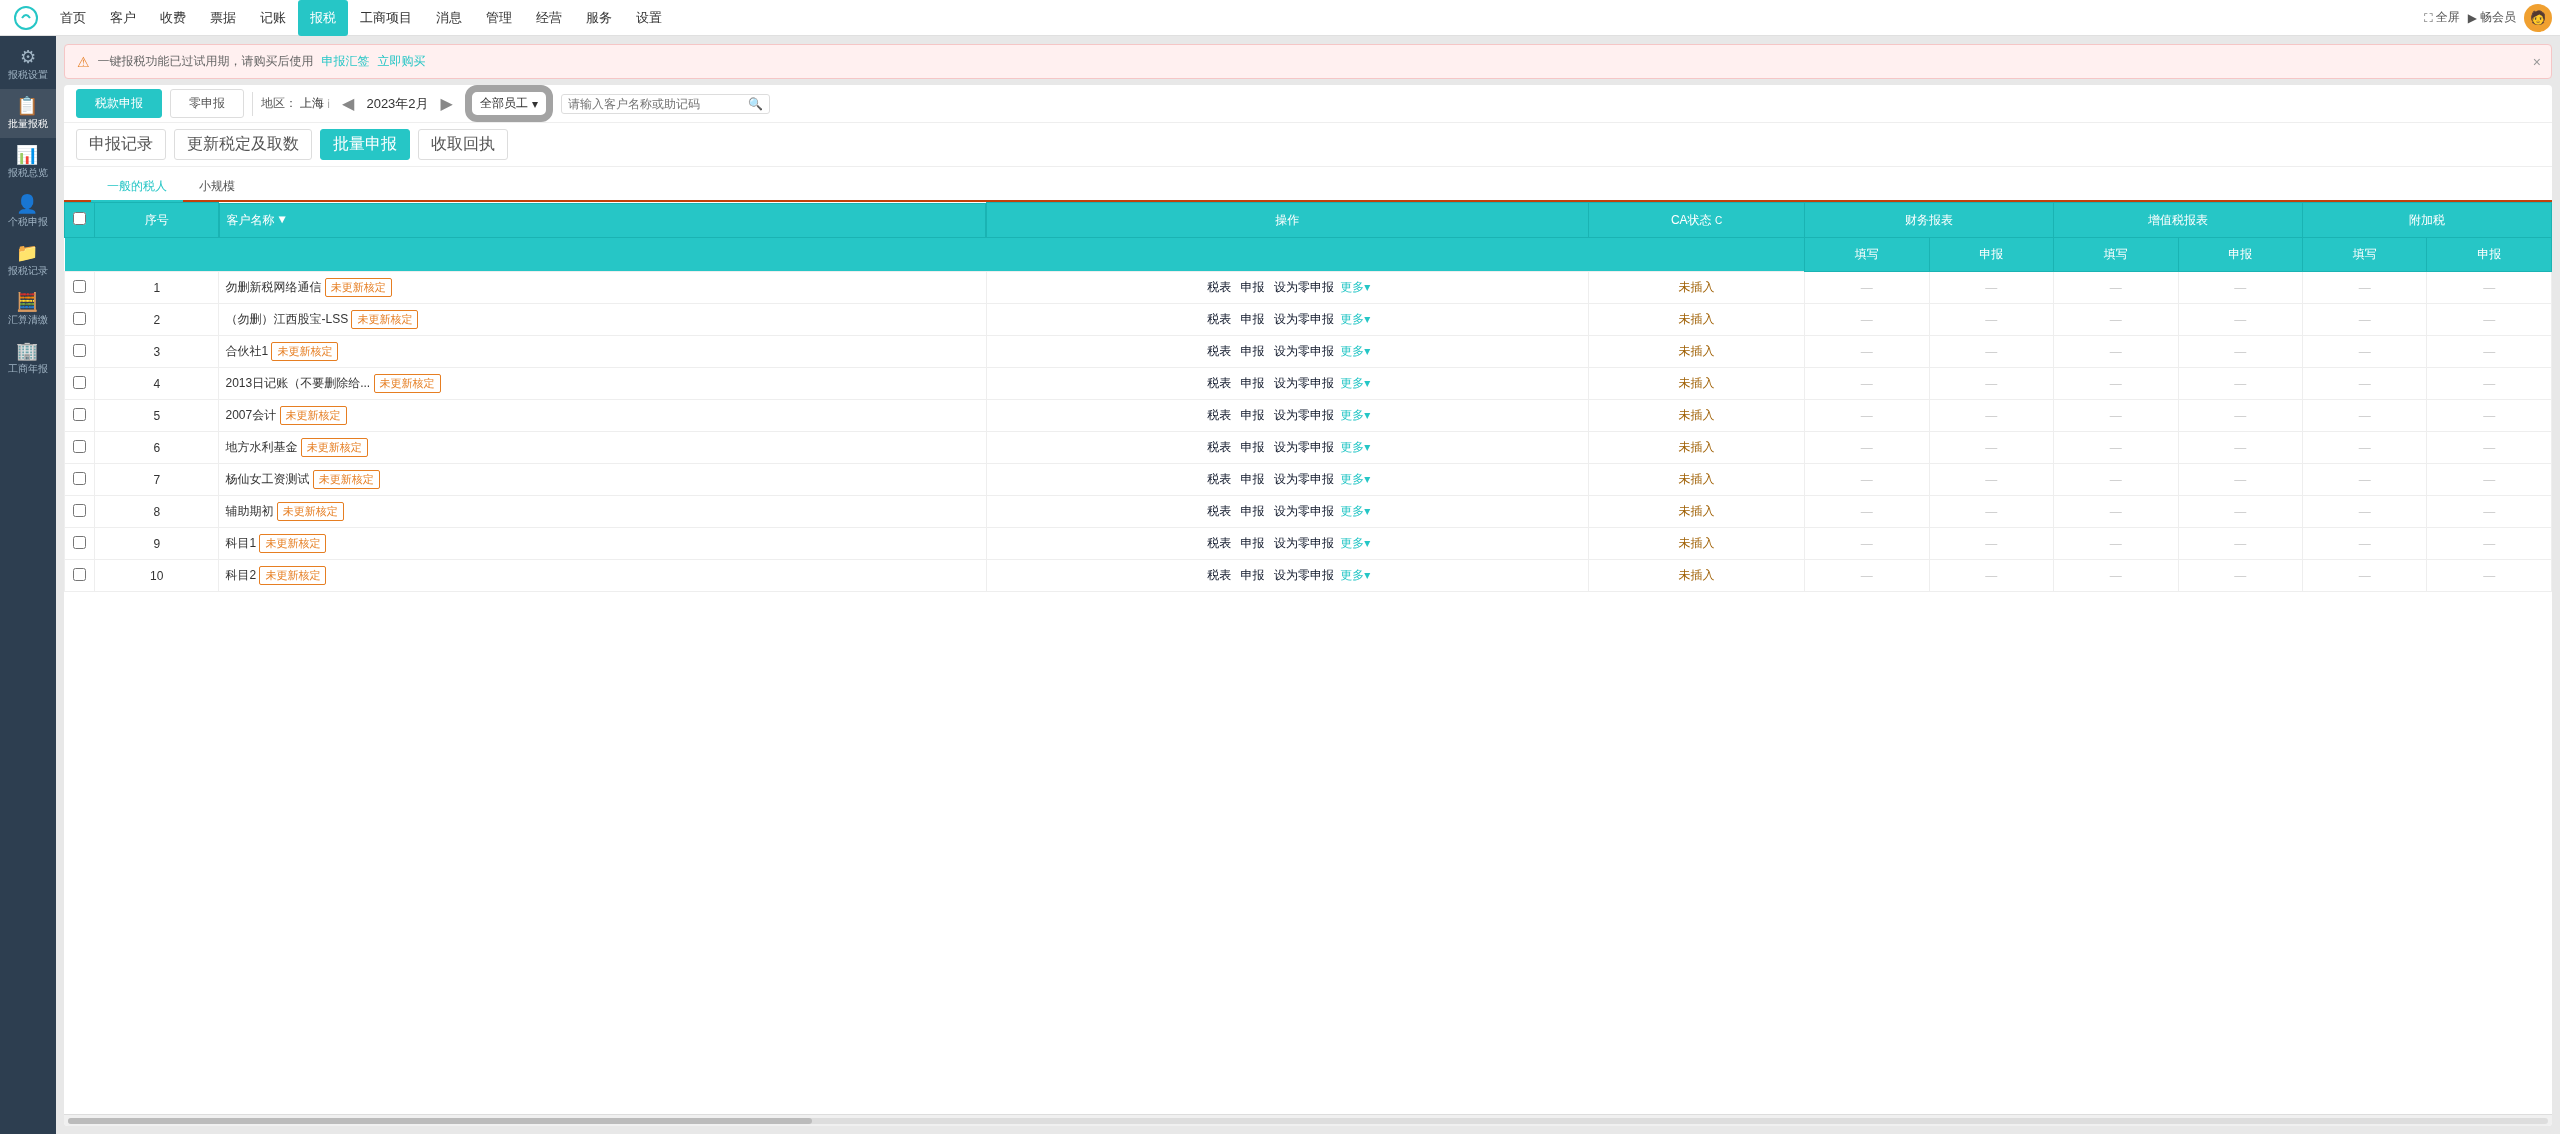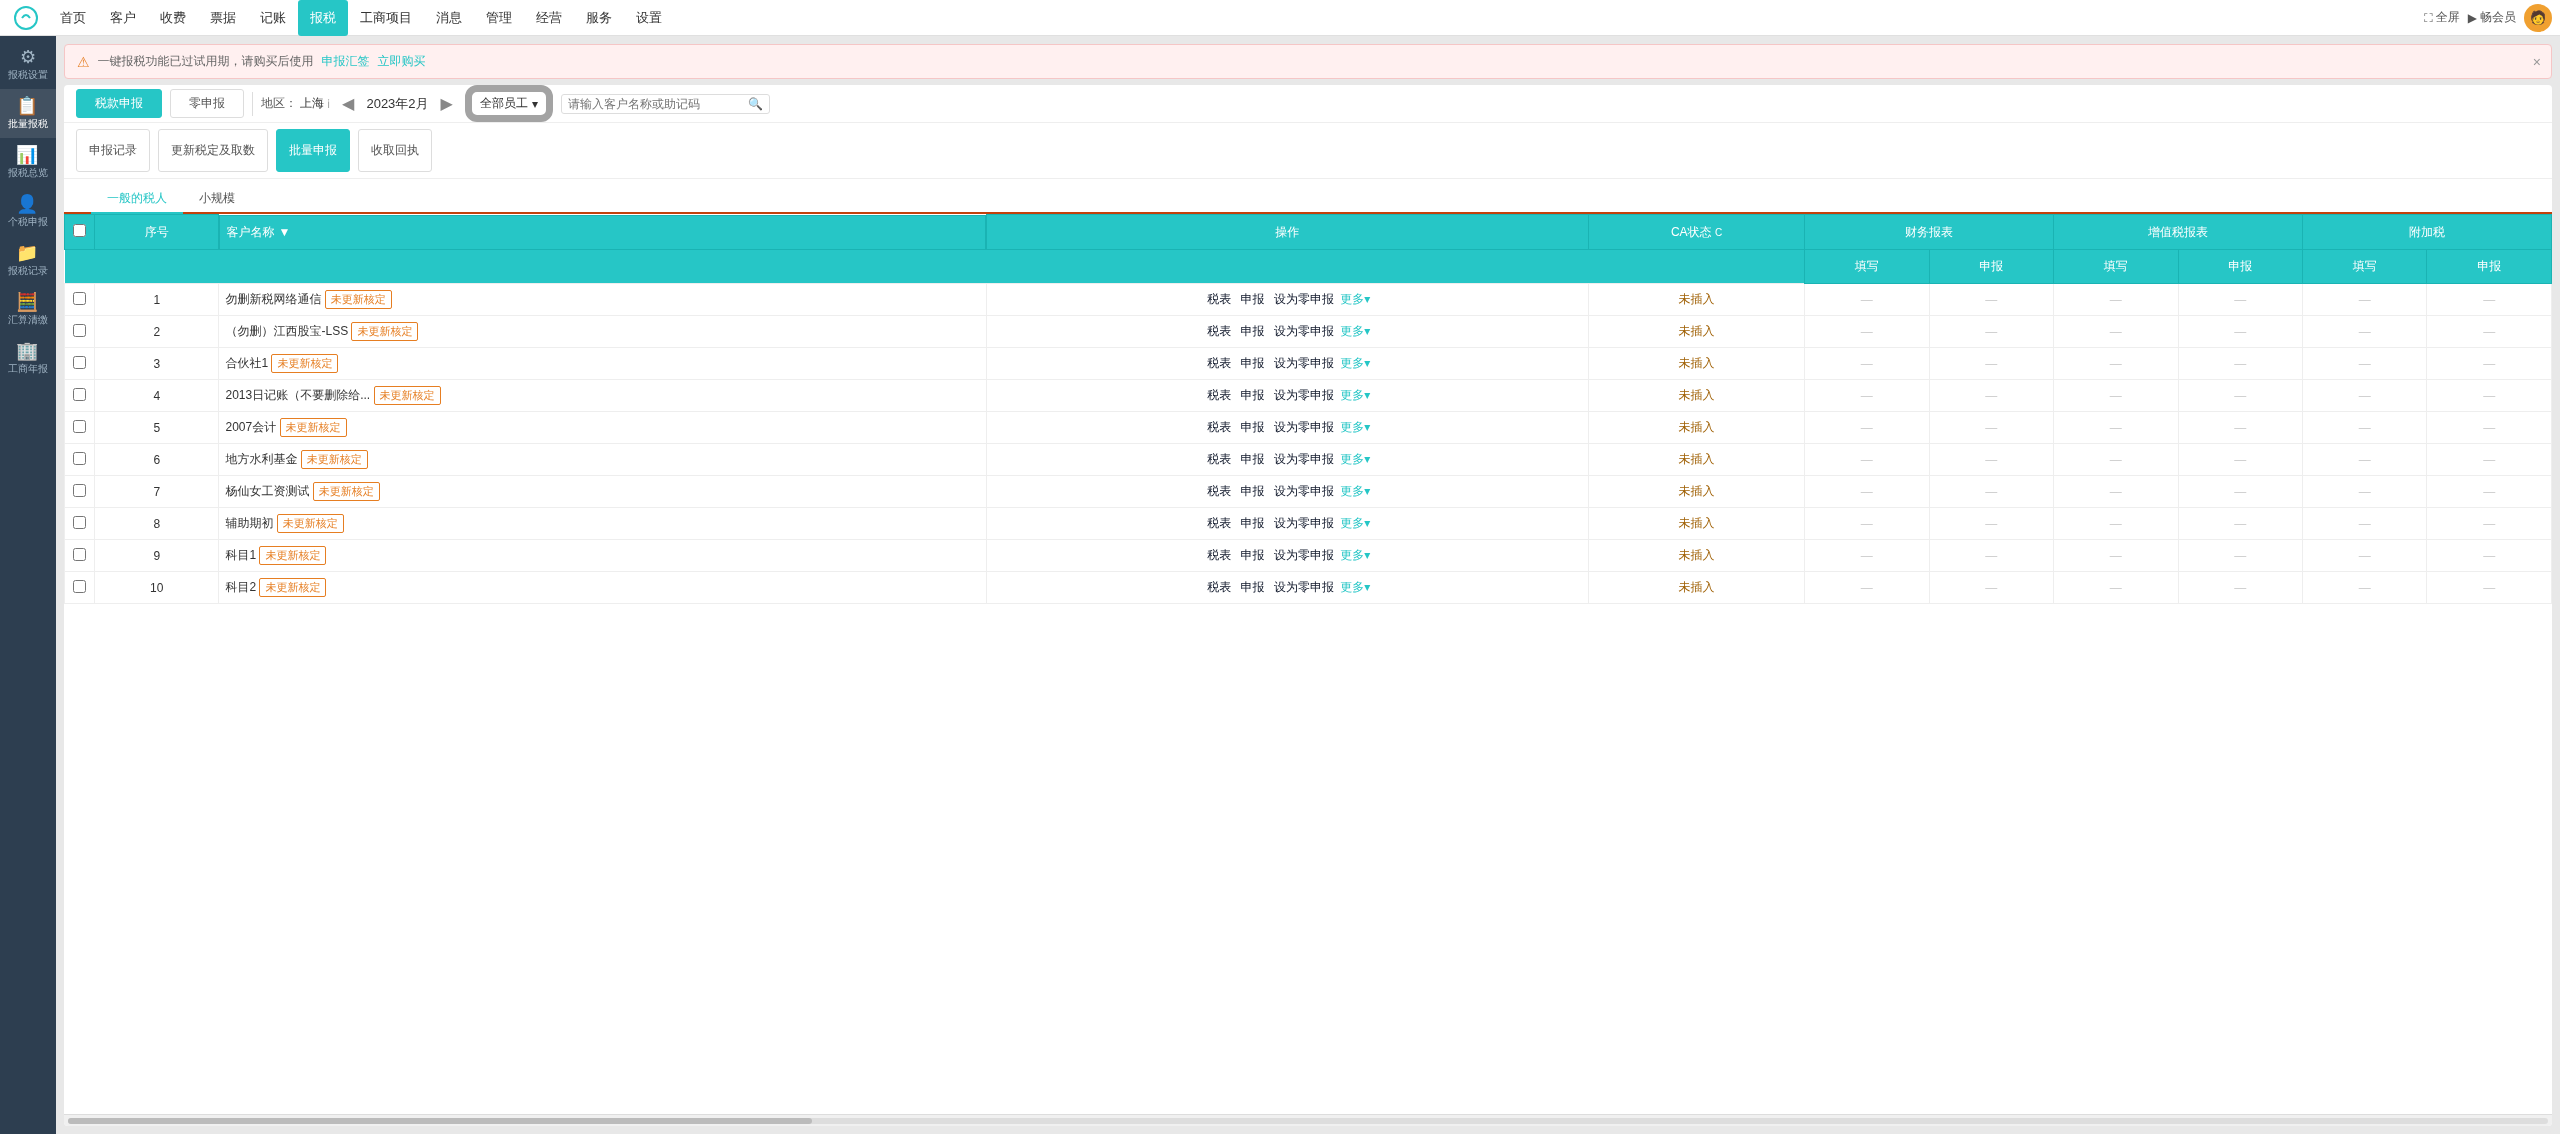--- a/index.html
+++ b/index.html
@@ -48,21 +48,21 @@
     .info-icon { color: #aaa; font-size: 12px; }
     .nav-arrow { background: none; border: none; cursor: pointer; font-size: 16px; color: #888; padding: 0 4px; }
     .date-label { font-size: 13px; color: #333; font-weight: 500; }
     .dept-select { display: flex; align-items: center; gap: 4px; border: 7px solid #a3a3a3; border-radius: 12px; padding: 3px 8px; cursor: pointer; font-size: 12px; color: #333; background: #fff; }
     .search-box { display: flex; align-items: center; border: 1px solid #ddd; border-radius: 3px; padding: 2px 6px; background: #fff; }
     .search-box input { border: none; outline: none; font-size: 12px; width: 180px; color: #555; background: transparent; }
     .search-icon { color: #aaa; cursor: pointer; }
 
     
     .action-bar { display: flex; align-items: center; padding: 6px 12px; gap: 8px; border-bottom: 1px solid #eee; }
-    .action-btn { padding: 12px 12px; border-radius: 3px; border: 1px solid #ddd; background: #fff; cursor: pointer; font-size: 12px; color: #555; }
+    .action-btn { padding: 4px 12px; border-radius: 3px; border: 1px solid #ddd; background: #fff; cursor: pointer; font-size: 16px; color: #555; }
     .action-btn.primary { background: #26c6c6; color: #fff; border-color: #26c6c6; }
 
     
     .sub-tabs { display: flex; align-items: center; padding: 6px 27px 0; gap: 0; border-bottom: 2px solid #c2410c; }
     .sub-tab { padding: 5px 16px; font-size: 12px; cursor: pointer; color: #555; border-bottom: 2px solid transparent; margin-bottom: -2px; }
     .sub-tab.active { color: #26c6c6; border-bottom-color: #26c6c6; }
 
     
     .table-container { flex: 1; overflow: auto; }
     table { width: 100%; border-collapse: collapse; font-size: 12px; }
@@ -202,21 +202,21 @@
       </div>
 
       <div class="table-container">
         <table>
           <thead>
             <tr>
               <th class="checkbox-cell">
                 <input type="checkbox" style="">
               </th>
               <th>序号</th>
-              <th class="col-name left" style="display:flex;align-items:center;gap:4px;min-width:180px;">
+              <th class="col-name left" style="display:flex;align-items:center;gap:4px;min-width:180px;font-family:Liberation Mono, monospace;">
                 <span>客户名称</span>
                 <span style="cursor:pointer;">▼</span>
               </th>
               <th class="col-op">操作</th>
               <th>CA状态 <span style="font-size:10px;cursor:pointer;">C</span></th>
               <th colspan="2">财务报表</th>
               <th colspan="2">增值税报表</th>
               <th colspan="2">附加税</th>
             </tr>
             <tr style="background:#26c6c6;color:#fff;">

